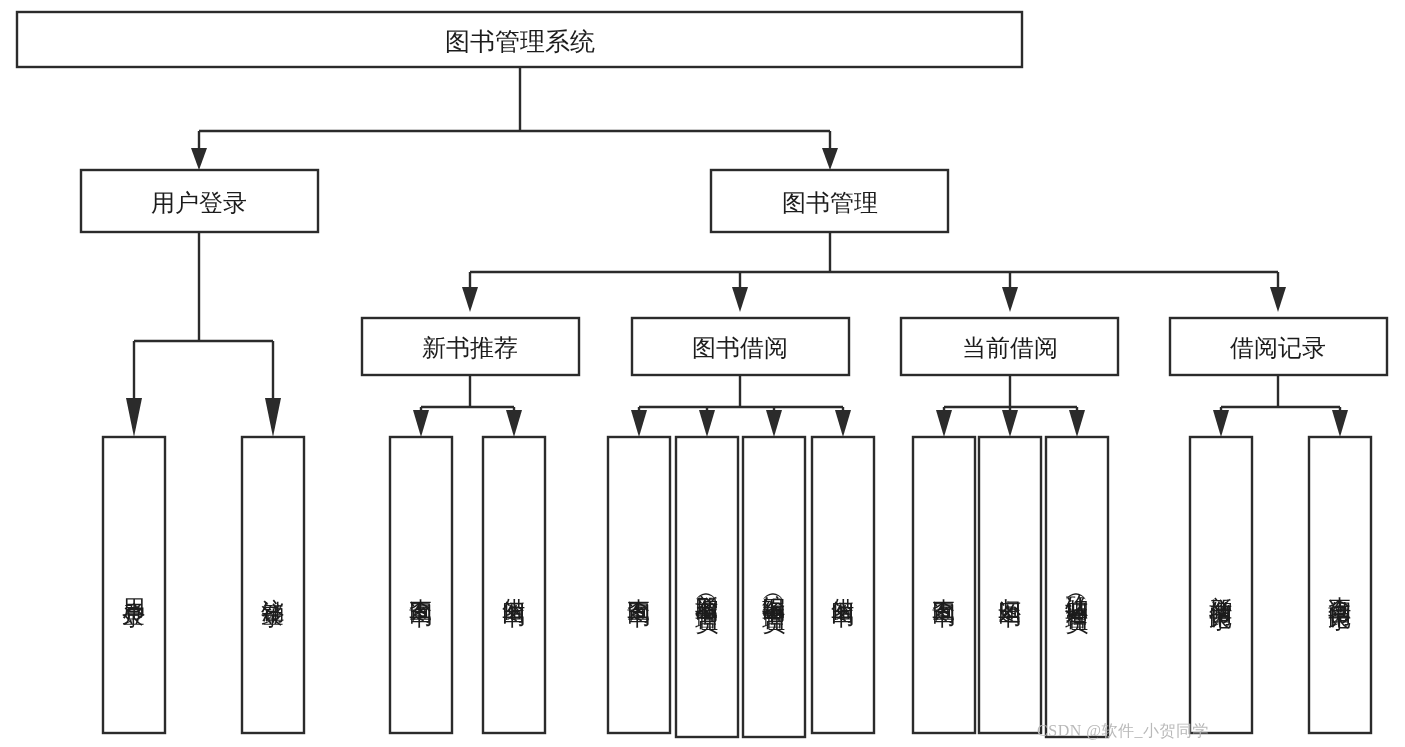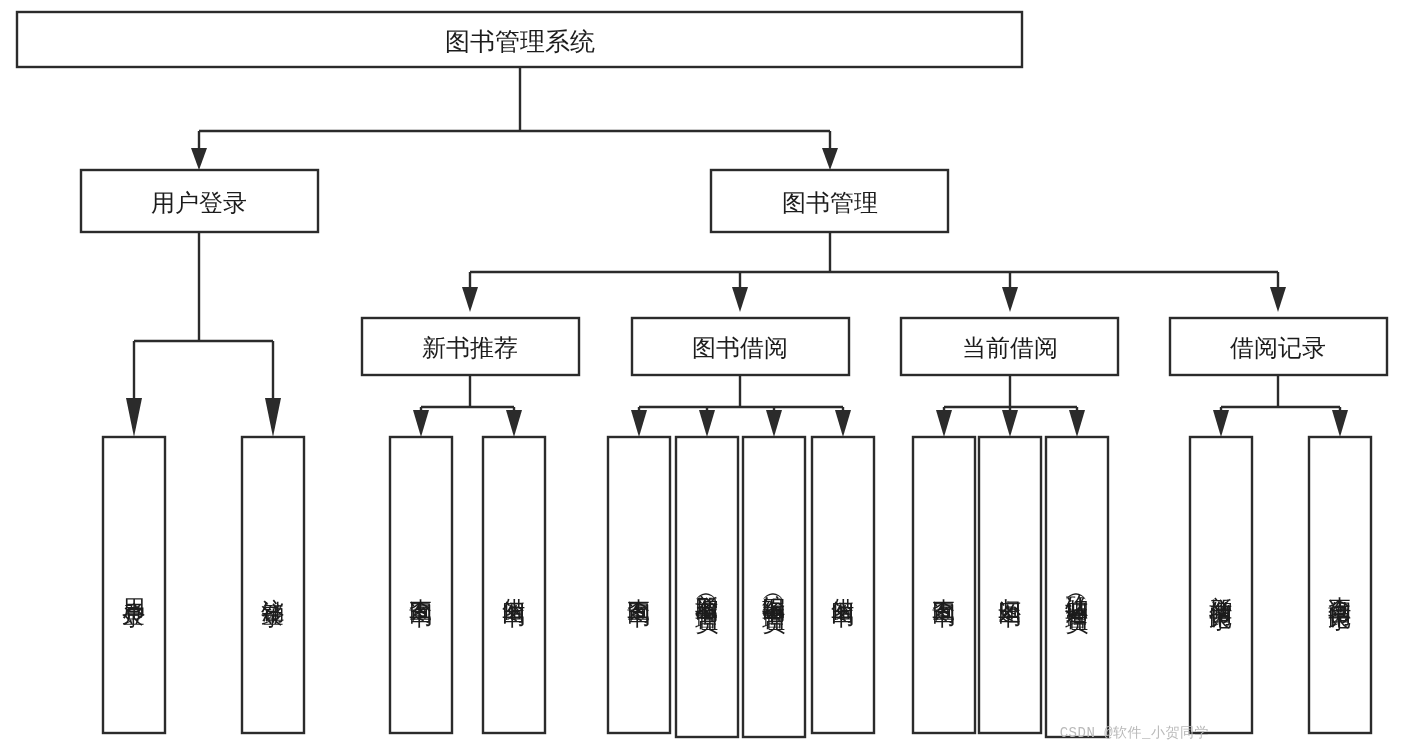--- a/index.html
+++ b/index.html
@@ -66,22 +66,22 @@
     line-height: 1.06;
     letter-spacing: 2.5px;
     color: #1c1c1c;
     white-space: nowrap;
     text-align: center;
   }
   .watermark {
     position: absolute;
     right: 9px;
     bottom: 5px;
-    font-family: Liberation Mono, monospace;
-    font-size: 14px;
+    font-family: Liberation Serif, serif;
+    font-size: 16px;
     color: #b9b9b9;
     letter-spacing: 0.5px;
     white-space: nowrap;
     user-select: none;
   }
 </style>
 </head>
 <body>
 
 <div id="diagram-root">

